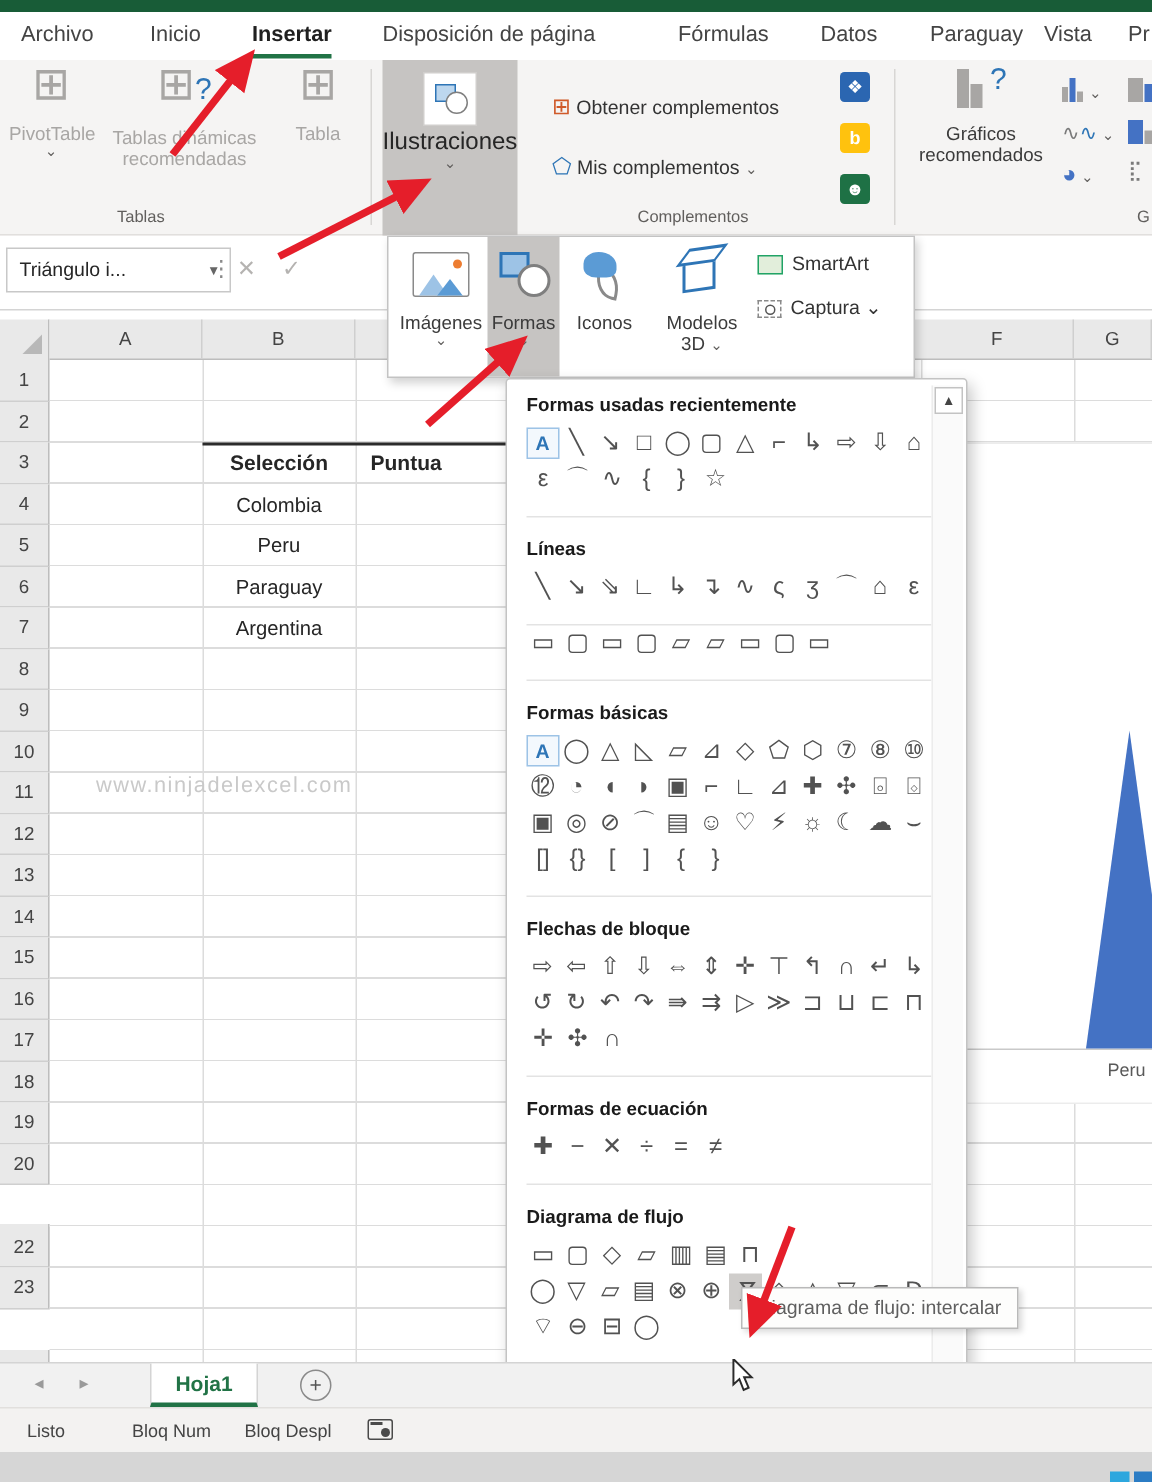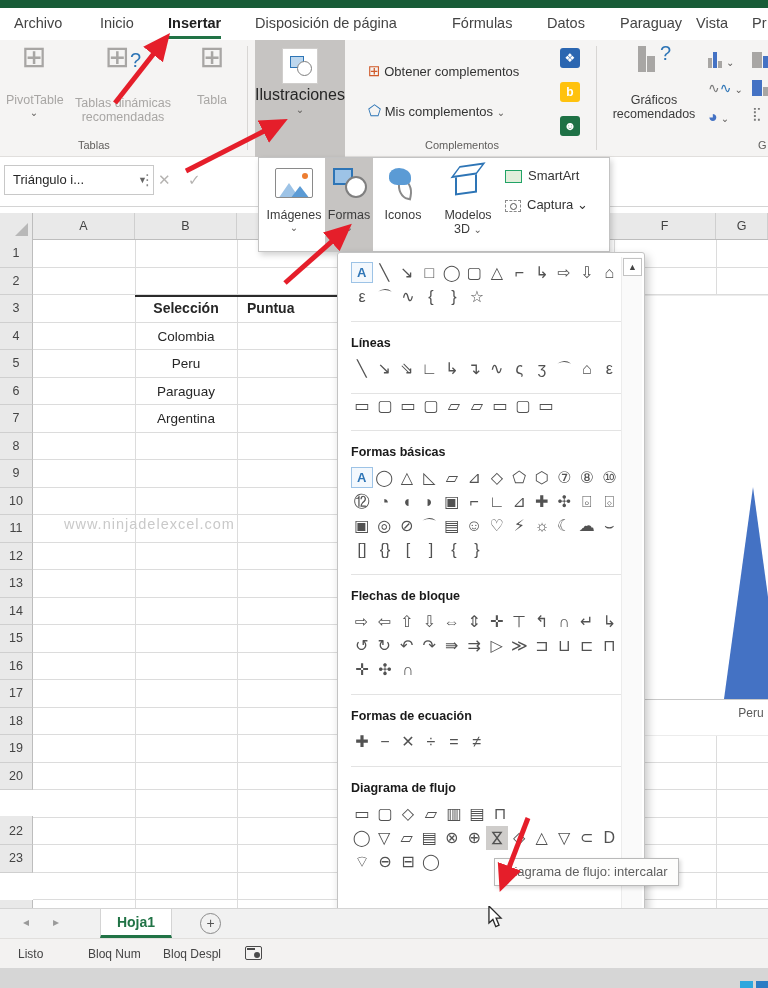--- a/index.html
+++ b/index.html
@@ -10,21 +10,21 @@
   
   .titlebar { position:absolute; left:0; top:0; width:768px; height:8px; background:#185c37; z-index:5; }
   .tabrow { position:absolute; left:0; top:8px; width:768px; height:32px; background:#fff; z-index:5; }
   .tab { position:absolute; top:0; height:31px; line-height:30px; font-size:14.5px; color:#444; white-space:nowrap; cursor:default; }
   .tab.active { color:#202020; border-bottom:3px solid #217346; font-weight:bold; }
 
   .ribbon { position:absolute; left:0; top:40px; width:768px; height:117px; background:#f5f4f3; z-index:5; border-bottom:1px solid #e1dfdd; }
   .grouplabel { position:absolute; bottom:5px; font-size:11px; color:#605e5c; white-space:nowrap; }
   .vsep { position:absolute; top:6px; bottom:6px; width:1px; background:#d8d6d4; }
   .bigbtn { position:absolute; top:0; height:117px; text-align:center; }
-  .bigbtn .lbl { font-size:12.5px; color:#3b3b3b; margin-top:19px; }
+  .bigbtn .lbl { font-size:12.5px; color:#3b3b3b; margin-top:8px; }
   .bigbtn .lbl.gray, .graytext { color:#a8a6a4; }
   .chev { font-size:10px; color:#605e5c; }
   .gicon { font-size:30px; line-height:34px; color:#a8a6a4; }
   .ilusbtn { position:absolute; left:255px; top:0; width:90px; height:117px; background:#c6c4c2; text-align:center; }
   .ilus-iconbox { width:36px; height:36px; background:#fff; border:1px solid #d0cecc; margin:8px auto 2px auto; position:relative; }
   .sq-blue { position:absolute; left:7px; top:7px; width:14px; height:12px; background:#bdd7ee; border:1.5px solid #2e75b6; }
   .circ-white { position:absolute; left:14px; top:12px; width:15px; height:15px; background:#fff; border:1.5px solid #7f7f7f; border-radius:50%; }
   .smallrow { position:absolute; font-size:13px; color:#333; white-space:nowrap; }
   .addin { position:absolute; width:20px; height:20px; border-radius:3px; color:#fff; font-size:12px; font-weight:bold; text-align:center; line-height:20px; }
 
@@ -325,20 +325,21 @@
       </div>
       <div style="margin-top:14px;">
         <span class="cap-ic"></span><span>Captura</span>
         <span class="cv">⌄</span>
       </div>
     </div>
   </div>
 
   <div class="shapesmenu">
     <div class="menuinner">
+        <div class="sec-title first">Formas usadas recientemente</div>
         <div class="shape-row">
           <div class="glyph glyph-a">A</div>
           <div class="glyph">╲</div>
           <div class="glyph">↘</div>
           <div class="glyph">□</div>
           <div class="glyph">◯</div>
           <div class="glyph">▢</div>
           <div class="glyph">△</div>
           <div class="glyph">⌐</div>
           <div class="glyph">↳</div>

